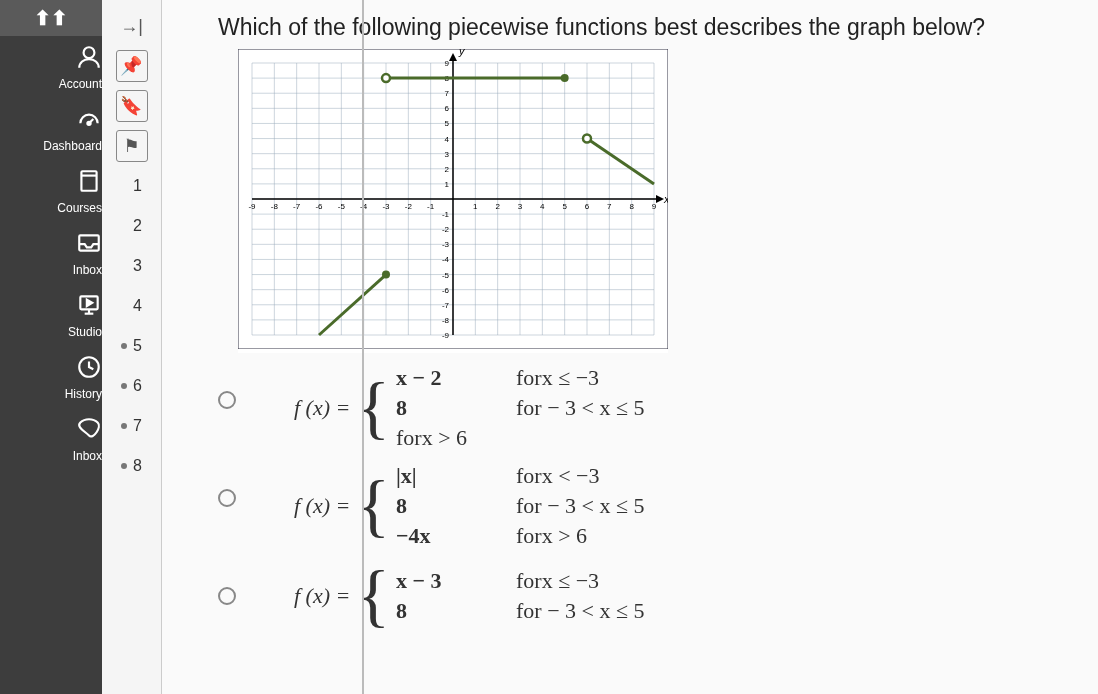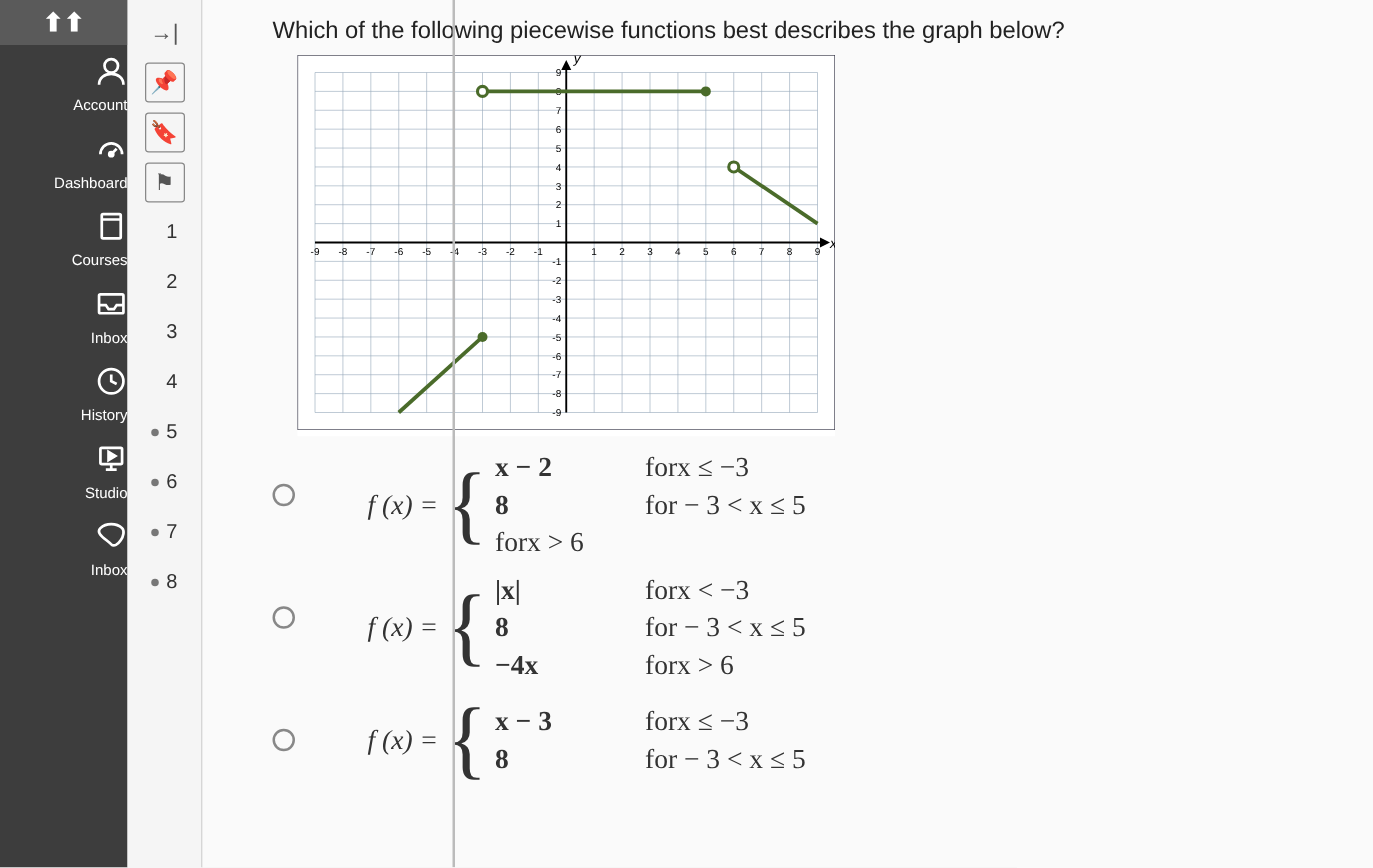--- a/index.html
+++ b/index.html
@@ -15,21 +15,21 @@
     .tool-icon { width: 32px; height: 32px; display: flex; align-items: center; justify-content: center; color: #555; border: 1px solid transparent; border-radius: 3px; font-size: 18px; }
     .tool-icon.boxed { border: 1px solid #888; }
     .qnav-num { width: 40px; height: 32px; display: flex; align-items: center; justify-content: center; font-size: 16px; color: #333; }
     .qnav-num .marker { width: 6px; height: 6px; border-radius: 50%; background: #777; margin-right: 6px; display: inline-block; }
     .qnav-num.nomarker .marker { visibility: hidden; }
     
     .main { flex: 1; background: #fafafa; position: relative; overflow: hidden; }
     .content { padding: 14px 30px 0 56px; }
     .divider { position: absolute; left: 200px; top: 0; bottom: 0; width: 2px; background: #bbb; }
     
-    .question-text { font-size: 19px; color: #222; font-weight: 500; margin-bottom: 8px; }
+    .question-text { font-size: 23px; color: #222; font-weight: 500; margin-bottom: 8px; }
     
     .graph-area { background: #fff; display: inline-block; margin-left: 20px; }
     
     .answers { margin-top: 12px; }
     .answer-row { display: flex; align-items: flex-start; gap: 26px; margin-bottom: 12px; }
     .radio { width: 18px; height: 18px; border: 2px solid #888; border-radius: 50%; flex-shrink: 0; margin-top: 26px; }
     
     .piecewise { display: flex; align-items: center; font-family: Georgia, "Times New Roman", serif; font-size: 22px; color: #333; }
     .fx { font-style: italic; margin-left: 32px; }
     .brace { font-size: 70px; font-weight: 100; line-height: 1; margin: 0 6px; font-stretch: condensed; }
@@ -82,37 +82,37 @@
           <rect x="3" y="5" width="18" height="14" rx="1"></rect>
           <path d="M3 13h5l2 3h4l2-3h5"></path>
         </svg>
     </span>
     <span>Inbox</span>
   </div>
 
   <div class="nav-item">
     <span class="nav-icon">
       <svg viewBox="0 0 24 24" fill="none" stroke="currentColor" stroke-width="2">
-          <circle cx="12" cy="12" r="9"></circle>
-          <polyline points="12 7 12 12 16 14"></polyline>
-        </svg>
-    </span>
-    <span>History</span>
-  </div>
-
-  <div class="nav-item">
-    <span class="nav-icon">
-      <svg viewBox="0 0 24 24" fill="none" stroke="currentColor" stroke-width="2">
           <rect x="4" y="4" width="16" height="12" rx="1"></rect>
           <polygon points="10 7 15 10 10 13" fill="currentColor"></polygon>
           <line x1="8" y1="20" x2="16" y2="20"></line>
           <line x1="12" y1="16" x2="12" y2="20"></line>
         </svg>
     </span>
     <span>Studio</span>
+  </div>
+
+  <div class="nav-item">
+    <span class="nav-icon">
+      <svg viewBox="0 0 24 24" fill="none" stroke="currentColor" stroke-width="2">
+          <circle cx="12" cy="12" r="9"></circle>
+          <polyline points="12 7 12 12 16 14"></polyline>
+        </svg>
+    </span>
+    <span>History</span>
   </div>
 
   <div class="nav-item">
     <span class="nav-icon">
       <svg viewBox="0 0 24 24" fill="none" stroke="currentColor" stroke-width="2">
           <path d="M4 6c4-4 12-4 16 0s-4 16-8 12-12-8-8-12z"></path>
         </svg>
     </span>
     <span>Inbox</span>
   </div>

